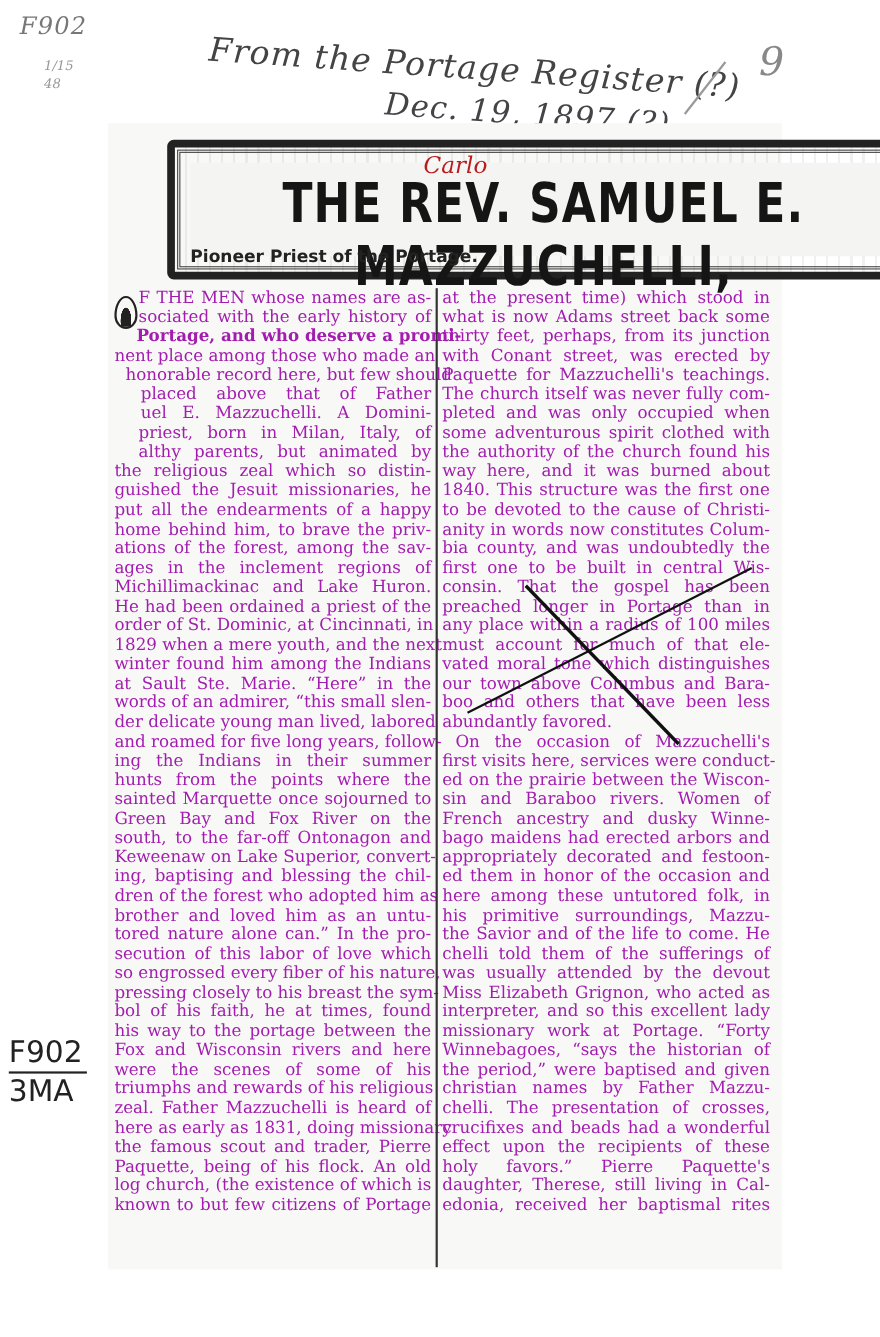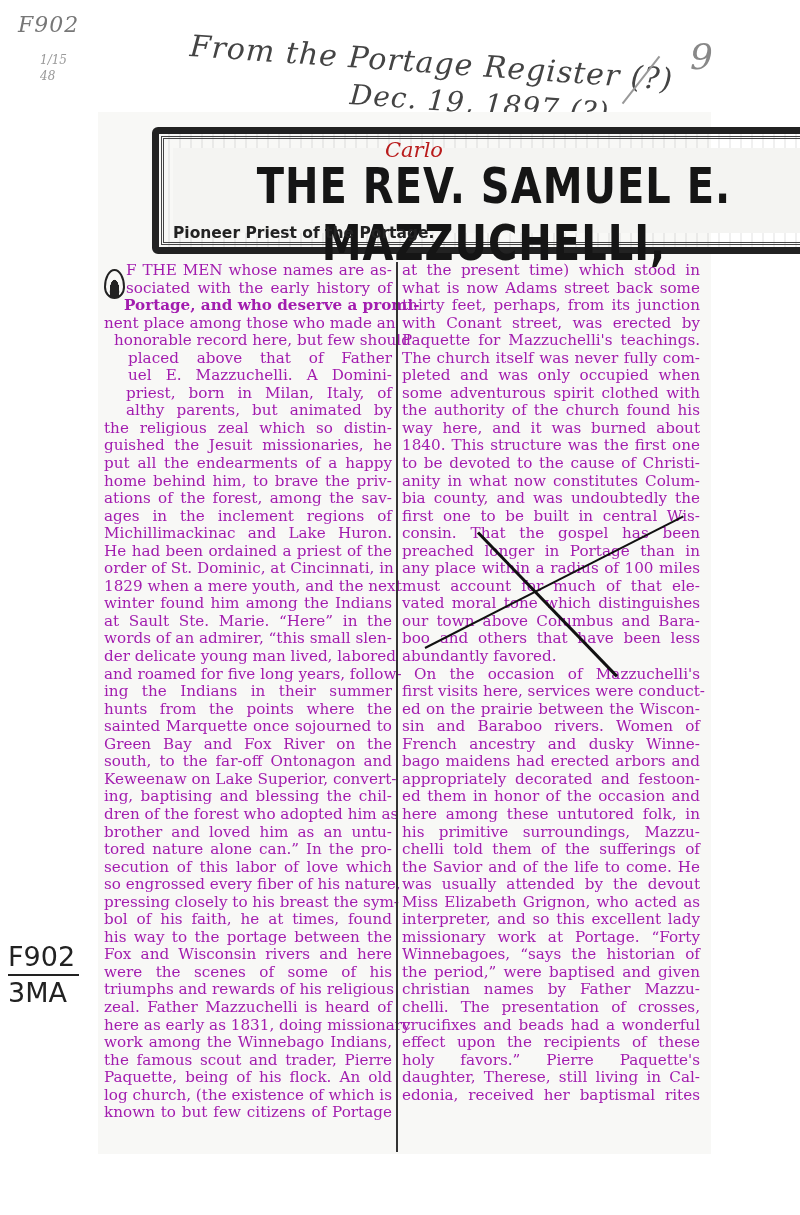--- a/index.html
+++ b/index.html
@@ -96,63 +96,62 @@
     <span class="line">secution of this labor of love which</span>
     <span class="line">so engrossed every fiber of his nature,</span>
     <span class="line">pressing closely to his breast the sym-</span>
     <span class="line">bol of his faith, he at times, found</span>
     <span class="line">his way to the portage between the</span>
     <span class="line">Fox and Wisconsin rivers and here</span>
     <span class="line">were the scenes of some of his</span>
     <span class="line">triumphs and rewards of his religious</span>
     <span class="line">zeal. Father Mazzuchelli is heard of</span>
     <span class="line">here as early as 1831, doing missionary</span>
-    <span class="line">work among the Winnebago Indians,</span>
     <span class="line">the famous scout and trader, Pierre</span>
     <span class="line">Paquette, being of his flock. An old</span>
     <span class="line">log church, (the existence of which is</span>
     <span class="line">known to but few citizens of Portage</span>
   </div>
 <div class="rule"></div>
 <div class="col" id="colR">
     <span class="line">at the present time) which stood in</span>
     <span class="line">what is now Adams street back some</span>
     <span class="line">thirty feet, perhaps, from its junction</span>
     <span class="line">with Conant street, was erected by</span>
     <span class="line">Paquette for Mazzuchelli's teachings.</span>
     <span class="line">The church itself was never fully com-</span>
     <span class="line">pleted and was only occupied when</span>
     <span class="line">some adventurous spirit clothed with</span>
     <span class="line">the authority of the church found his</span>
     <span class="line">way here, and it was burned about</span>
     <span class="line">1840. This structure was the first one</span>
     <span class="line">to be devoted to the cause of Christi-</span>
-    <span class="line">anity in what now constitutes Colum-</span>
+    <span class="line">anity in words now constitutes Colum-</span>
     <span class="line">bia county, and was undoubtedly the</span>
     <span class="line">first one to be built in central Wis-</span>
     <span class="line">consin. That the gospel has been</span>
     <span class="line">preached longer in Portage than in</span>
     <span class="line">any place within a radius of 100 miles</span>
     <span class="line">must account for much of that ele-</span>
     <span class="line">vated moral tone which distinguishes</span>
     <span class="line">our town above Columbus and Bara-</span>
     <span class="line">boo and others that have been less</span>
     <span class="line" style="text-align-last: left;">abundantly favored.</span>
     <span class="line" style="padding-left: 12px;">On the occasion of Mazzuchelli's</span>
     <span class="line">first visits here, services were conduct-</span>
     <span class="line">ed on the prairie between the Wiscon-</span>
     <span class="line">sin and Baraboo rivers. Women of</span>
     <span class="line">French ancestry and dusky Winne-</span>
     <span class="line">bago maidens had erected arbors and</span>
     <span class="line">appropriately decorated and festoon-</span>
     <span class="line">ed them in honor of the occasion and</span>
     <span class="line">here among these untutored folk, in</span>
     <span class="line">his primitive surroundings, Mazzu-</span>
+    <span class="line">the Savior and of the life to come. He</span>
     <span class="line">chelli told them of the sufferings of</span>
-    <span class="line">the Savior and of the life to come. He</span>
     <span class="line">was usually attended by the devout</span>
     <span class="line">Miss Elizabeth Grignon, who acted as</span>
     <span class="line">interpreter, and so this excellent lady</span>
     <span class="line">missionary work at Portage. “Forty</span>
     <span class="line">Winnebagoes, “says the historian of</span>
     <span class="line">the period,” were baptised and given</span>
     <span class="line">christian names by Father Mazzu-</span>
     <span class="line">chelli. The presentation of crosses,</span>
     <span class="line">crucifixes and beads had a wonderful</span>
     <span class="line">effect upon the recipients of these</span>

